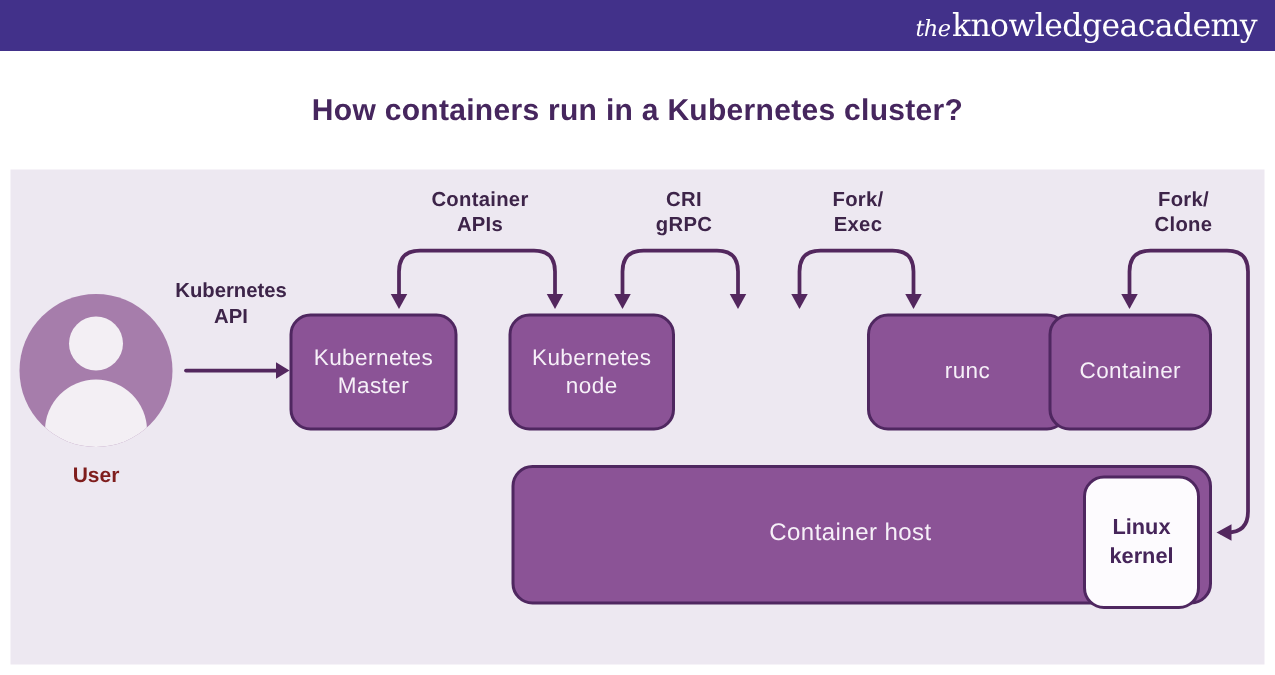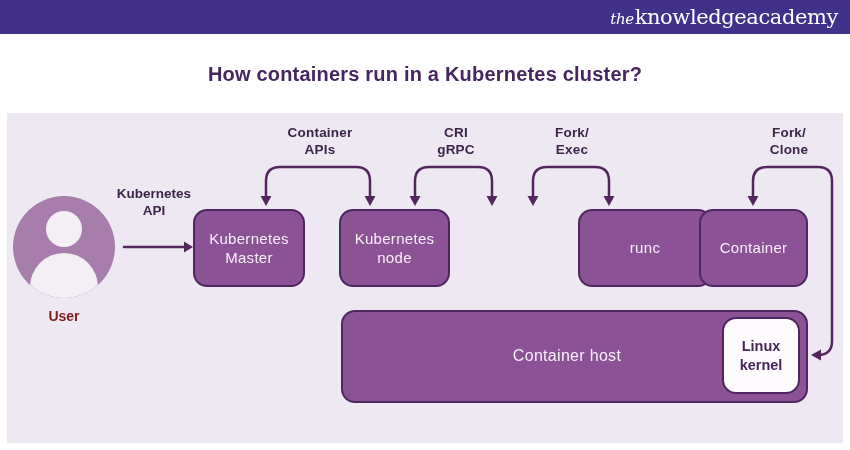--- a/index.html
+++ b/index.html
@@ -107,21 +107,21 @@
   <div class="pbox row-top" style="left:578px;width:134px;">
     <span>runc</span>
   </div>
   <div class="pbox row-top" style="left:699px;width:109px;">
     <span>Container</span>
   </div>
 
   <div class="pbox row-bot" style="left:341px;width:467px;font-size:16px;padding-right:15px;">
     <span>Container host</span>
   </div>
-  <div class="whitebox" style="left:722px;top:317px;width:78px;height:77px;">
+  <div class="whitebox" style="left:722px;top:317px;width:78px;height:89px;">
     <div>
       <div>Linux</div>
       <div>kernel</div>
     </div>
   </div>
 
   <svg class="overlay" viewBox="0 0 850 450">
     <g stroke="#53275E" stroke-width="2.5" fill="none" stroke-linecap="round">
 
       <g>

